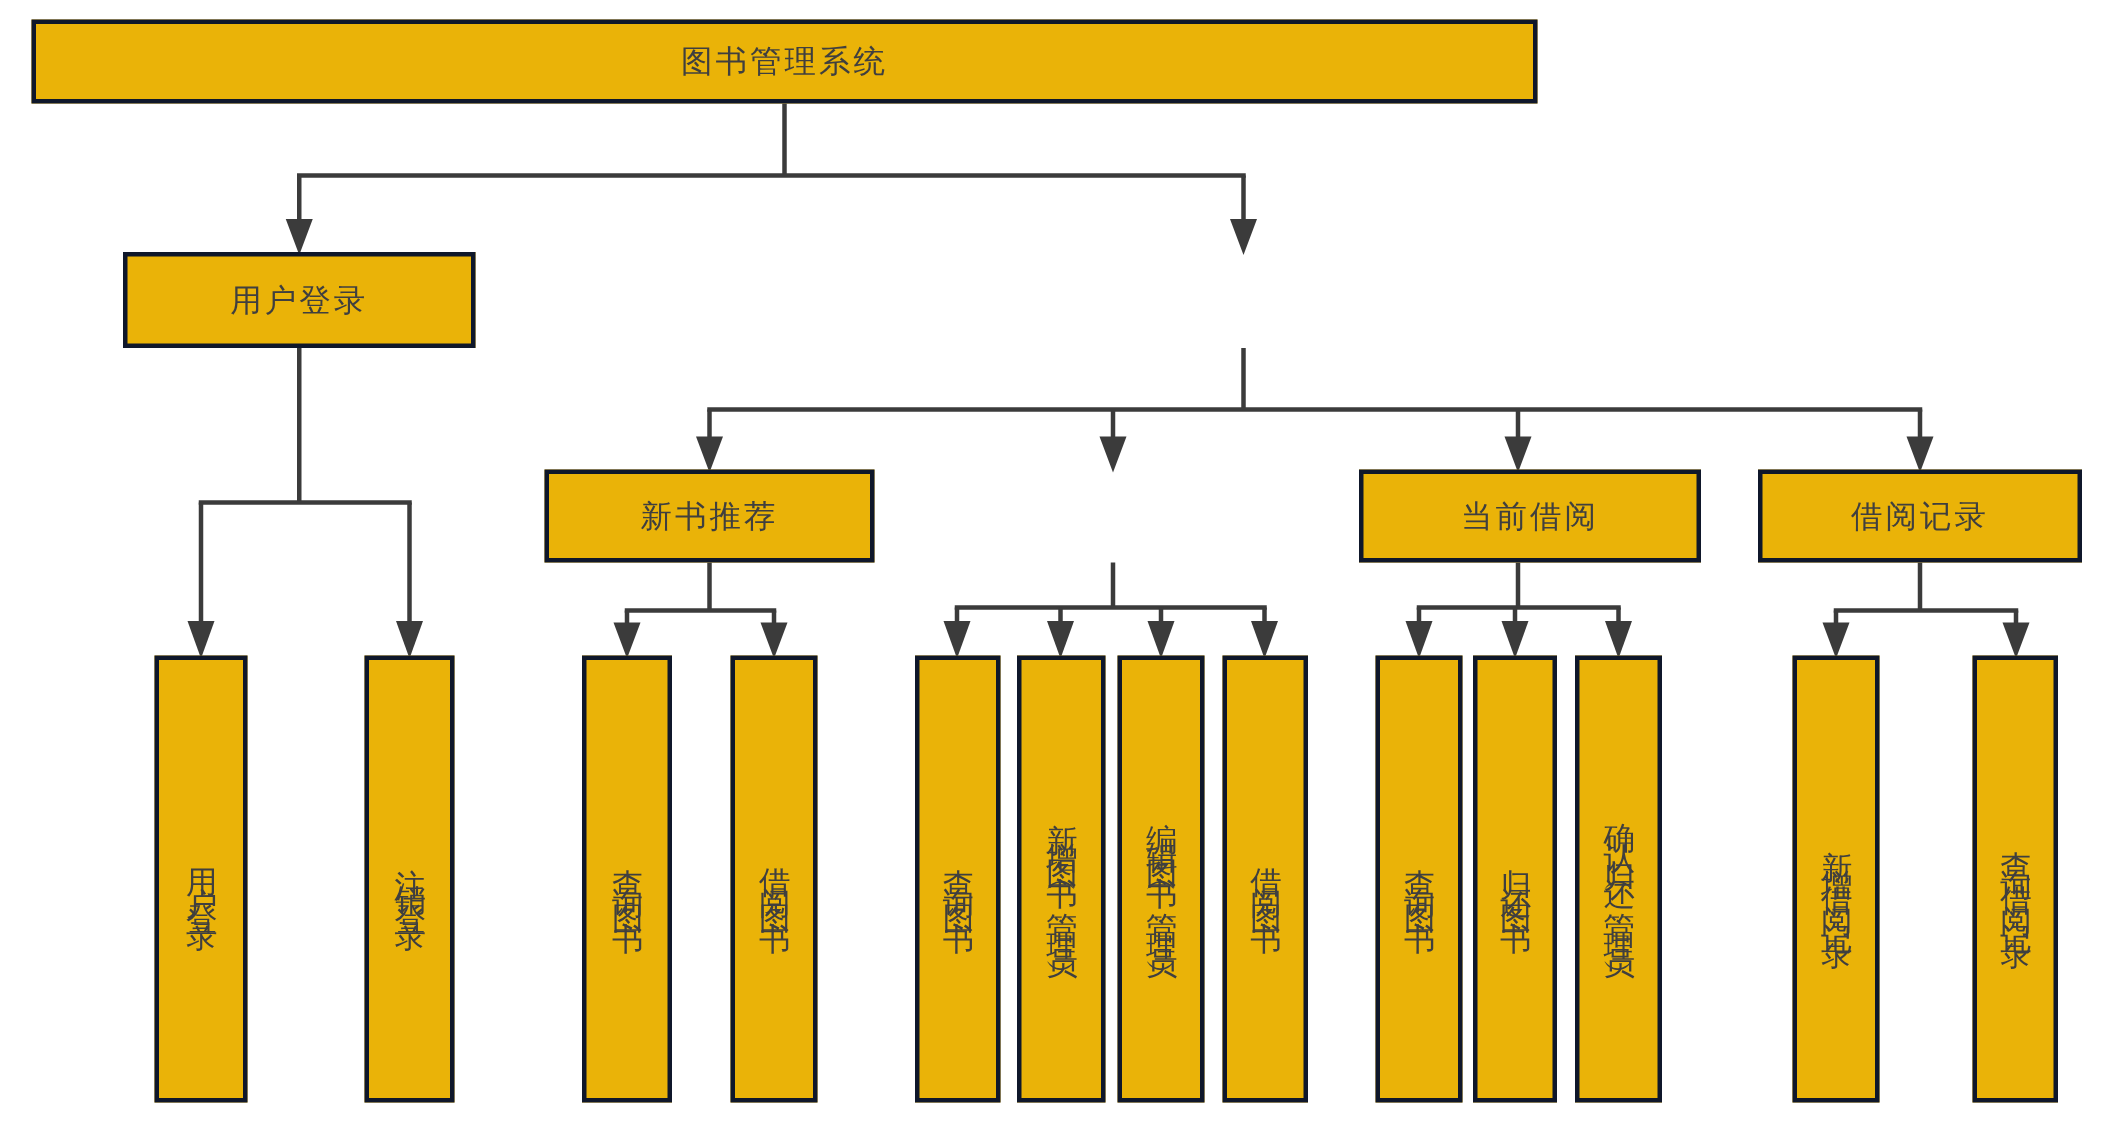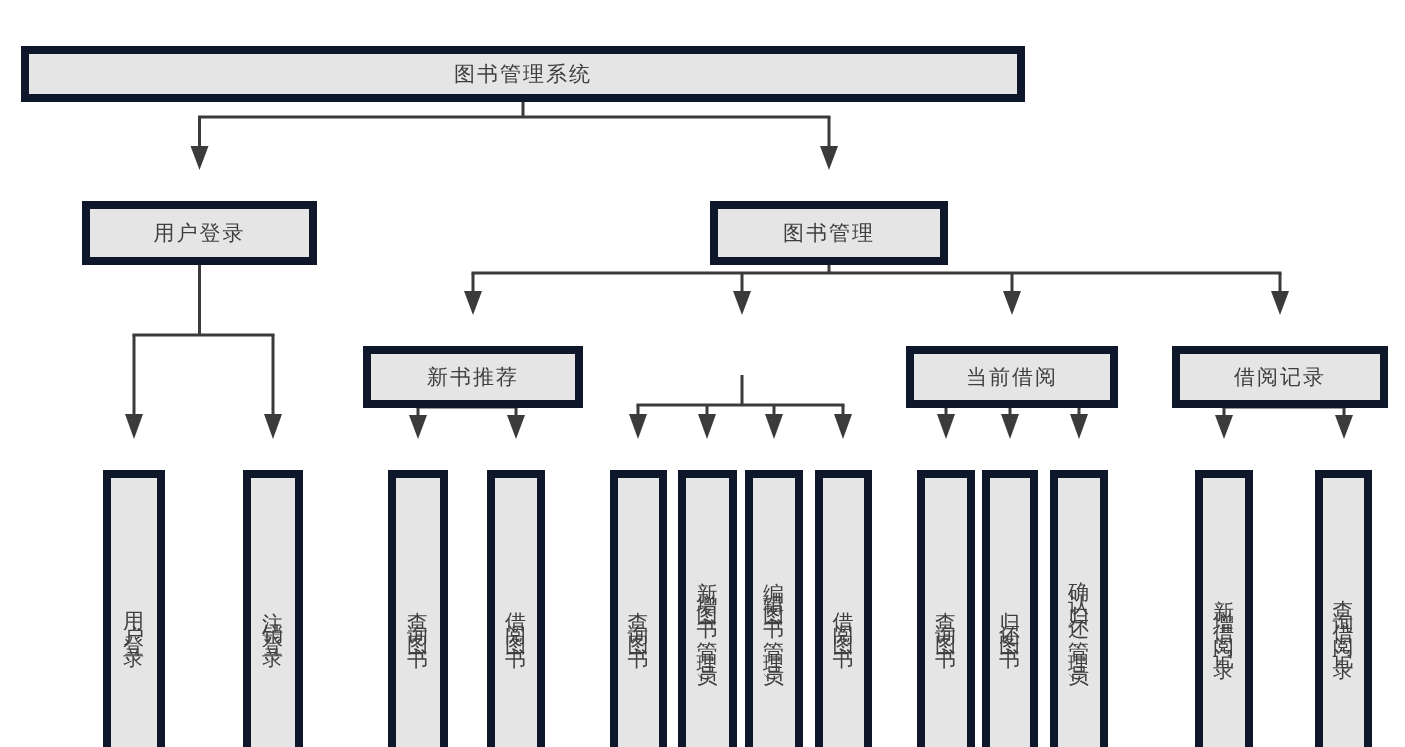--- a/index.html
+++ b/index.html
@@ -6,28 +6,27 @@
   #canvas{
     position:relative;
     width:1405px;height:747px;
     background:#ffffff;
     font-family:"Liberation Sans","DejaVu Sans",sans-serif;
     overflow:hidden;
   }
   #wires{position:absolute;left:0;top:0;width:1405px;height:747px;}
   .node{
     position:absolute;
-    background:#e5e5e5;
-    border:8px solid #0f172a;
+    background:#eab308;
+    border:3px solid #0f172a;
     box-sizing:border-box;
     display:flex;
     align-items:center;
     justify-content:center;
     color:#3f3f3f;
-    margin-top:33px;
   }
   .hbox span{
     font-size:21px;
     letter-spacing:2px;
     white-space:nowrap;
   }
   .vbox span{
     writing-mode:vertical-rl;
     font-size:21px;
     letter-spacing:12px;
@@ -114,28 +113,25 @@
     </g>
   </svg>
 
   <div class="node hbox" style="left:21px;top:13px;width:1004px;height:56px;">
     <span>图书管理系统</span>
   </div>
 
   <div class="node hbox" style="left:82px;top:168px;width:235px;height:64px;">
     <span>用户登录</span>
   </div>
-  <div class="node hbox" style="left:710px;top:168px;width:238px;height:64px;">
-    <span>图书管理</span>
-  </div>
 
   <div class="node hbox" style="left:363px;top:313px;width:220px;height:62px;">
     <span>新书推荐</span>
   </div>
-  <div class="node hbox" style="left:906px;top:313px;width:212px;height:62px;">
+  <div class="node hbox" style="left:906px;top:313px;width:228px;height:62px;">
     <span>当前借阅</span>
   </div>
   <div class="node hbox" style="left:1172px;top:313px;width:216px;height:62px;">
     <span>借阅记录</span>
   </div>
 
   <div class="node vbox" style="left:103px;top:437px;width:62px;height:298px;">
     <span>用户登录</span>
   </div>
   <div class="node vbox" style="left:243px;top:437px;width:60px;height:298px;">

